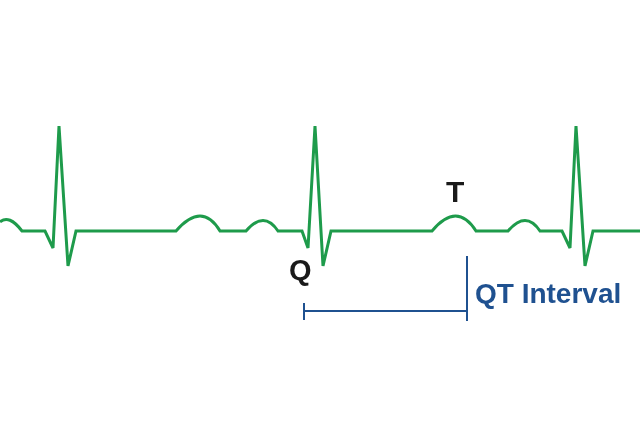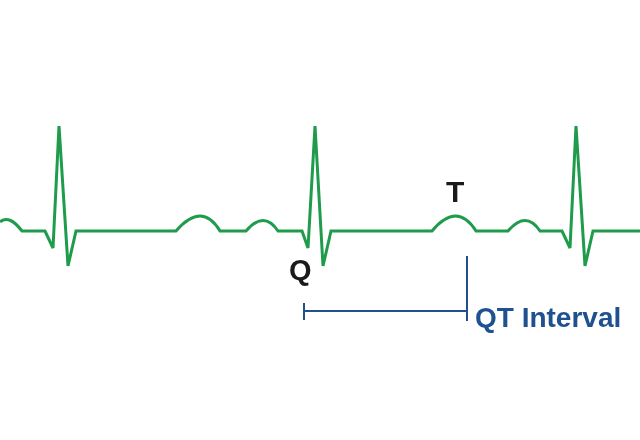--- a/index.html
+++ b/index.html
@@ -9,21 +9,21 @@
     .bracket { fill: none; stroke-width: 2; }
     .label {
       position: absolute;
       font-family: "Liberation Sans", sans-serif;
       font-weight: bold;
       line-height: 1;
       white-space: nowrap;
     }
     #label-q { left: 289px; top: 256px; font-size: 29px; }
     #label-t { left: 446px; top: 177px; font-size: 30px; }
-    #label-qt { left: 475px; top: 304px; font-size: 28px; }
+    #label-qt { left: 475px; top: 280px; font-size: 28px; }
   </style>
 </head>
 <body style="background: rgb(255, 255, 255);">
 
 <svg id="ecg" viewBox="0 0 640 440" xmlns="http://www.w3.org/2000/svg">
   <path id="ecg-trace" class="trace" stroke="#1e9b4b" d="M0,222 Q9,214 22,231 L45,231 L53,248 L59,126 L68,266 L76,231 L176,231 Q202,201 220,231 L246,231 Q264,210 278,231 L302,231 L308,248 L315,126 L323,266 L331,231 L432,231 Q457,201 476,231 L508,231 Q526,210 540,231 L562,231 L570,248 L576,126 L585,266 L593,231 L640,231"></path>
   <g>
     <line id="br-left" class="bracket" stroke="#1f5190" x1="304" y1="303" x2="304" y2="320"></line>
     <line id="br-h" class="bracket" stroke="#1f5190" x1="304" y1="311" x2="467" y2="311"></line>
     <line id="br-right" class="bracket" stroke="#1f5190" x1="467" y1="256" x2="467" y2="321"></line>

